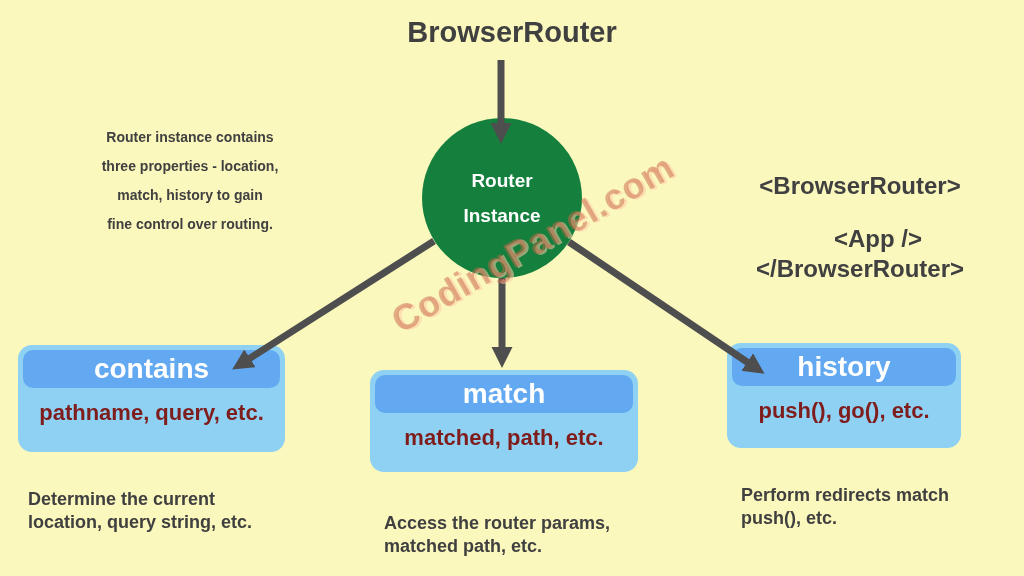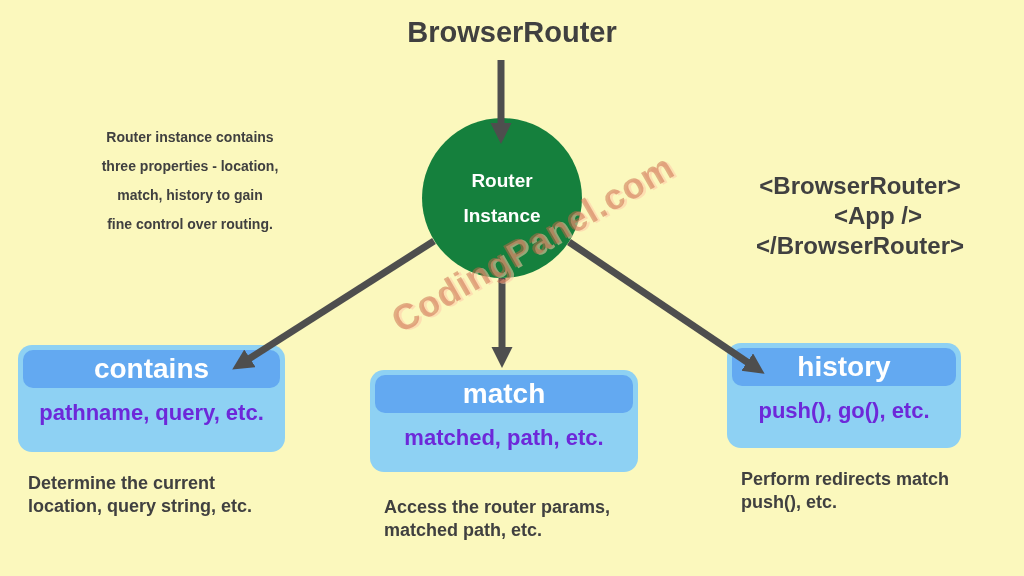--- a/index.html
+++ b/index.html
@@ -42,21 +42,21 @@
     color: #ffffff;
     font-size: 19px; line-height: 35px; font-weight: bold;
     text-align: center;
     z-index: 1;
   }
   .code-block {
     position: absolute;
     left: 756px; top: 171px;
     font-size: 24px; line-height: 30px; font-weight: bold; text-align: center;
   }
-  .code-line-indent { padding-left: 36px; }
+  .code-line-indent { padding-left: 36px; margin-top: 23px; }
 
   .node {
     position: absolute;
     background: #8ED1F3;
     border-radius: 14px;
     z-index: 2;
   }
   .node-location { left: 18px;  top: 345px; width: 267px; height: 107px; }
   .node-match    { left: 370px; top: 370px; width: 268px; height: 102px; }
   .node-history  { left: 727px; top: 343px; width: 234px; height: 105px; }
@@ -64,28 +64,29 @@
     margin: 5px 5px 0 5px;
     height: 38px;
     border-radius: 10px;
     background: #63A9F1;
     color: #ffffff;
     font-size: 28px; line-height: 38px; font-weight: bold;
     text-align: center;
   }
   .node-detail {
     margin-top: 12px;
-    color: #6d28d9;
+    color: #7f1d1d;
     font-size: 22px; font-weight: bold;
     text-align: center;
   }
   .caption {
     position: absolute;
     font-size: 18px; line-height: 23px; font-weight: bold;
     z-index: 2;
+    margin-top: 16px;
   }
   .caption-location { left: 28px;  top: 472px; }
   .caption-match    { left: 384px; top: 496px; }
   .caption-history  { left: 741px; top: 468px; }
 
   .arrows {
     position: absolute;
     left: 0; top: 0;
     width: 1024px; height: 576px;
     z-index: 5;

